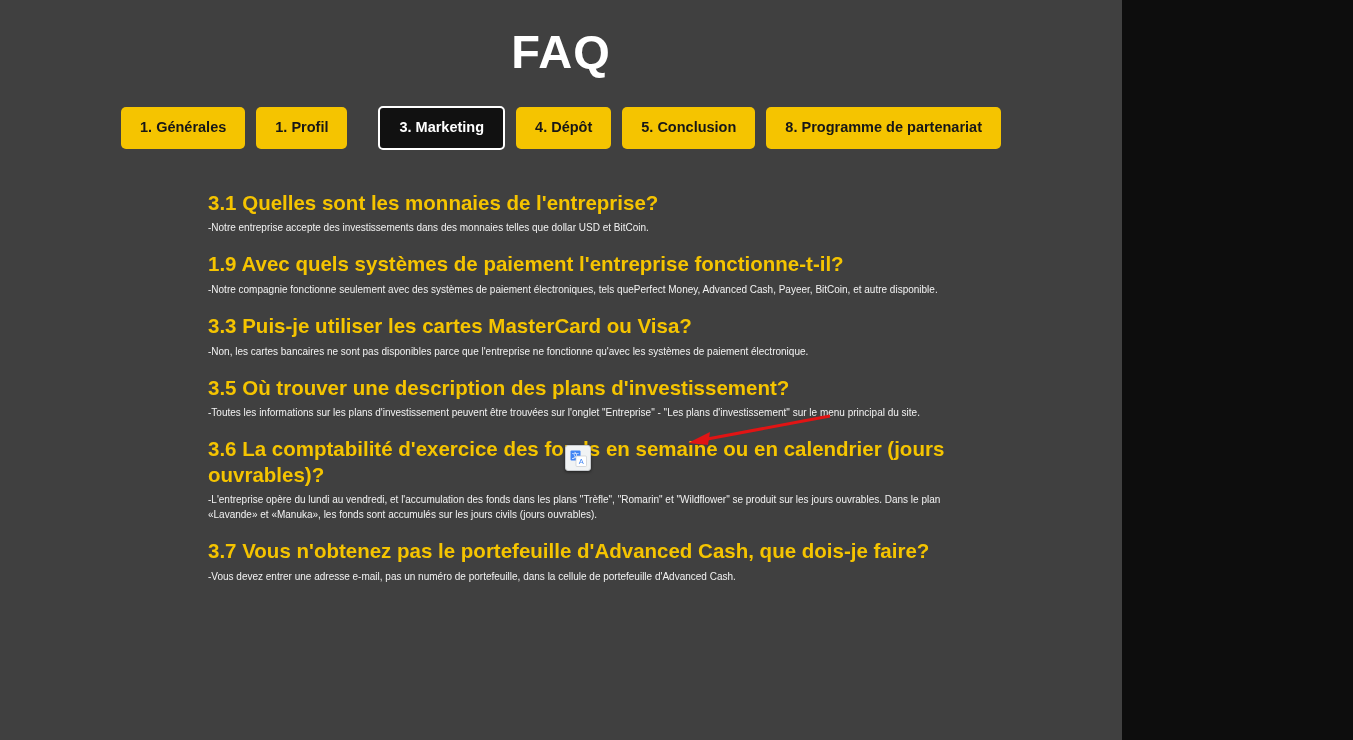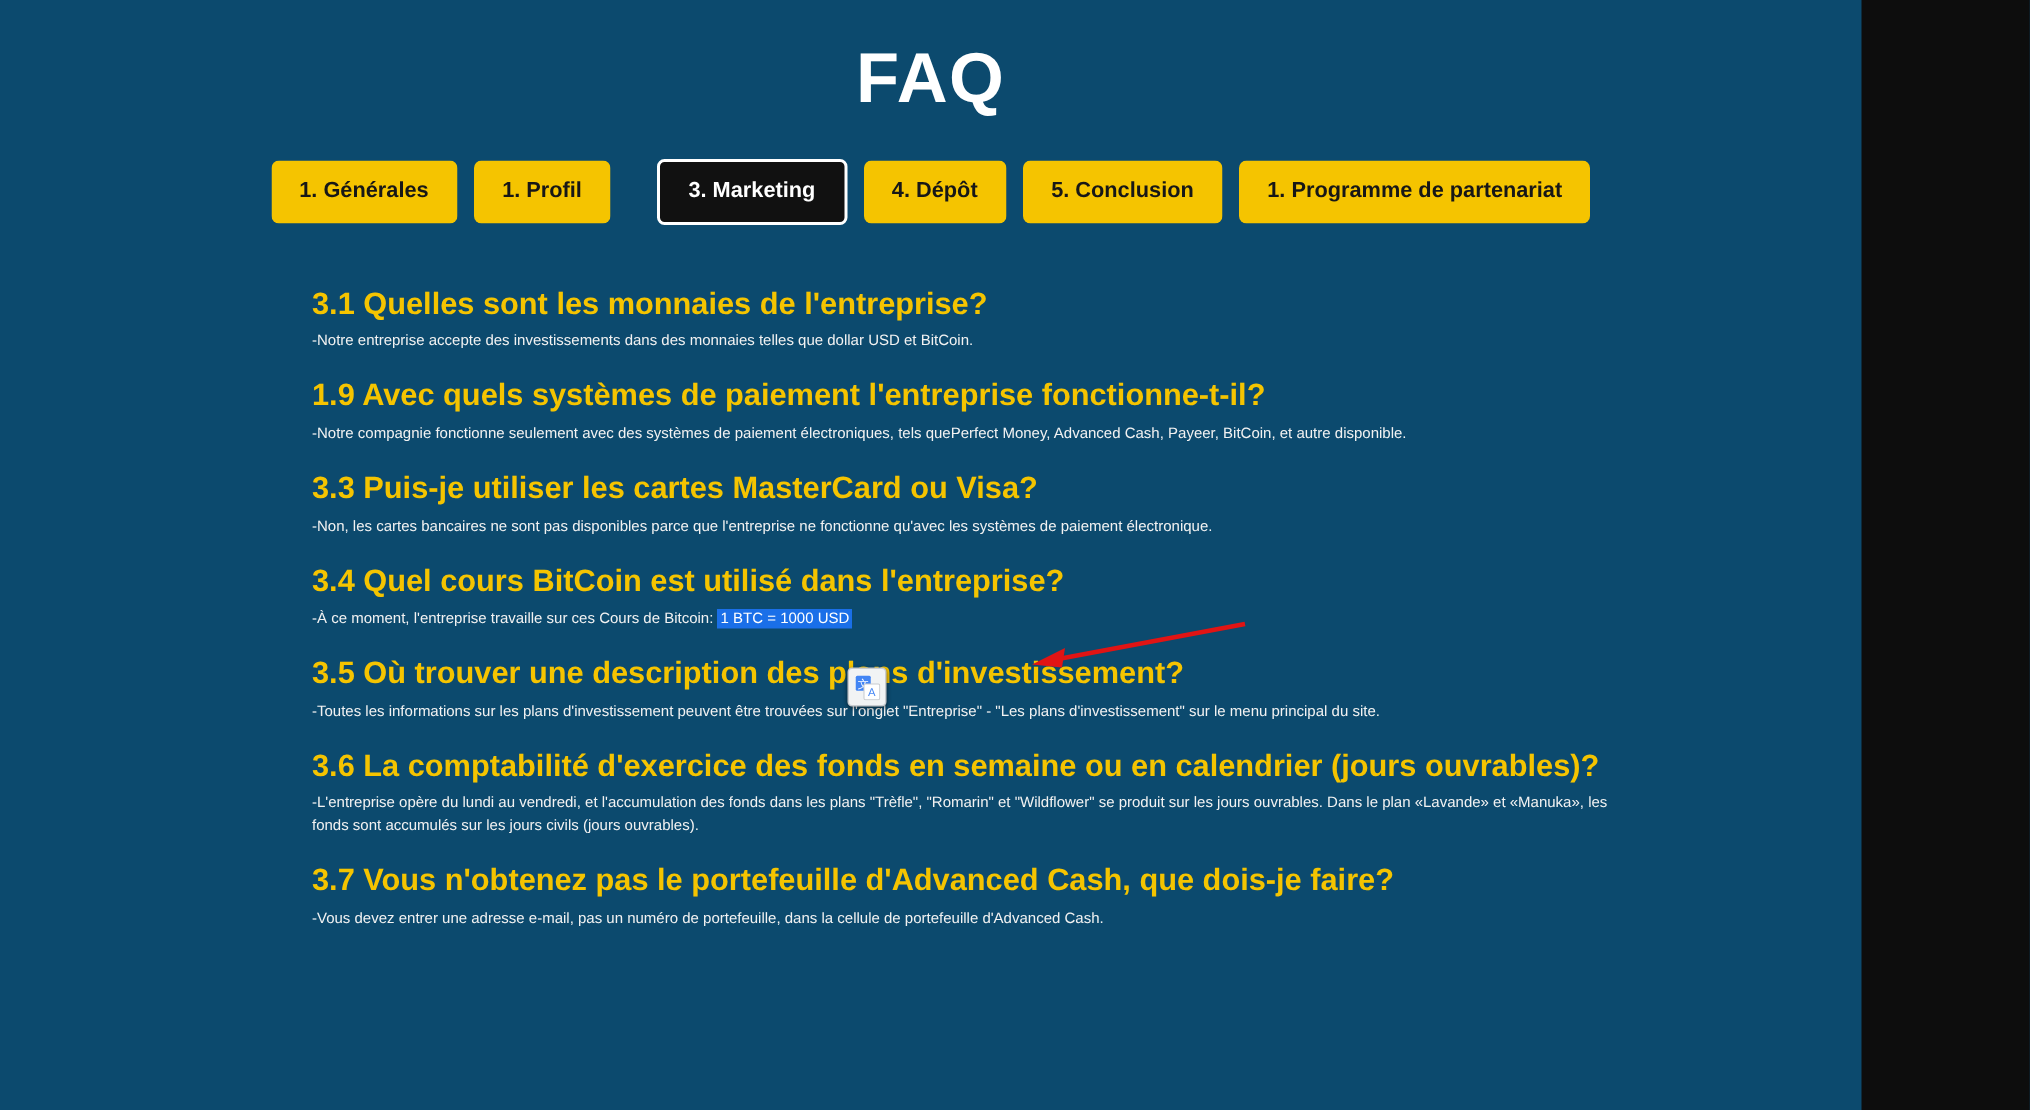--- a/index.html
+++ b/index.html
@@ -7,23 +7,23 @@
     padding: 0;
     background: #0d0d0d;
     width: 1353px;
     height: 740px;
     overflow: hidden;
     font-family: "Liberation Sans", sans-serif;
   }
 
   #page {
     position: relative;
-    width: 1241px;
+    width: 1122px;
     height: 740px;
-    background: #0c4a6e;
+    background: #404040;
   }
 
   
   .page-title {
     text-align: center;
     color: #ffffff;
     font-size: 47px;
     font-weight: bold;
     letter-spacing: 1px;
     margin: 0;
@@ -125,44 +125,40 @@
 <div id="page">
 
   <h1 class="page-title">FAQ</h1>
 
   <nav class="tabs">
     <div class="tab">1. Générales</div>
     <div class="tab">1. Profil</div>
     <div class="tab active">3. Marketing</div>
     <div class="tab">4. Dépôt</div>
     <div class="tab">5. Conclusion</div>
-    <div class="tab">1. Programme de partenariat</div>
+    <div class="tab">8. Programme de partenariat</div>
   </nav>
 
   <section class="faq-list">
 
     <div class="faq-item">
       <h2 class="faq-q">3.1 Quelles sont les monnaies de l'entreprise?</h2>
       <p class="faq-a">-Notre entreprise accepte des investissements dans des monnaies telles que dollar USD et BitCoin.</p>
     </div>
 
     <div class="faq-item">
       <h2 class="faq-q">1.9 Avec quels systèmes de paiement l'entreprise fonctionne-t-il?</h2>
       <p class="faq-a">-Notre compagnie fonctionne seulement avec des systèmes de paiement électroniques, tels quePerfect Money, Advanced Cash, Payeer, BitCoin, et autre disponible.</p>
     </div>
 
     <div class="faq-item">
       <h2 class="faq-q">3.3 Puis-je utiliser les cartes MasterCard ou Visa?</h2>
       <p class="faq-a">-Non, les cartes bancaires ne sont pas disponibles parce que l'entreprise ne fonctionne qu'avec les systèmes de paiement électronique.</p>
     </div>
 
-    <div class="faq-item">
-      <h2 class="faq-q">3.4 Quel cours BitCoin est utilisé dans l'entreprise?</h2>
-      <p class="faq-a"><span>-À ce moment, l'entreprise travaille sur ces Cours de Bitcoin:</span> <span class="hl">1 BTC = 1000 USD</span></p>
-    </div>
 
     <div class="faq-item">
       <h2 class="faq-q">3.5 Où trouver une description des plans d'investissement?</h2>
       <p class="faq-a">-Toutes les informations sur les plans d'investissement peuvent être trouvées sur l'onglet "Entreprise" - "Les plans d'investissement" sur le menu principal du site.</p>
     </div>
 
     <div class="faq-item">
       <h2 class="faq-q">3.6 La comptabilité d'exercice des fonds en semaine ou en calendrier (jours ouvrables)?</h2>
       <p class="faq-a">-L'entreprise opère du lundi au vendredi, et l'accumulation des fonds dans les plans "Trèfle", "Romarin" et "Wildflower" se produit sur les jours ouvrables. Dans le plan «Lavande» et «Manuka», les fonds sont accumulés sur les jours civils (jours ouvrables).</p>
     </div>

